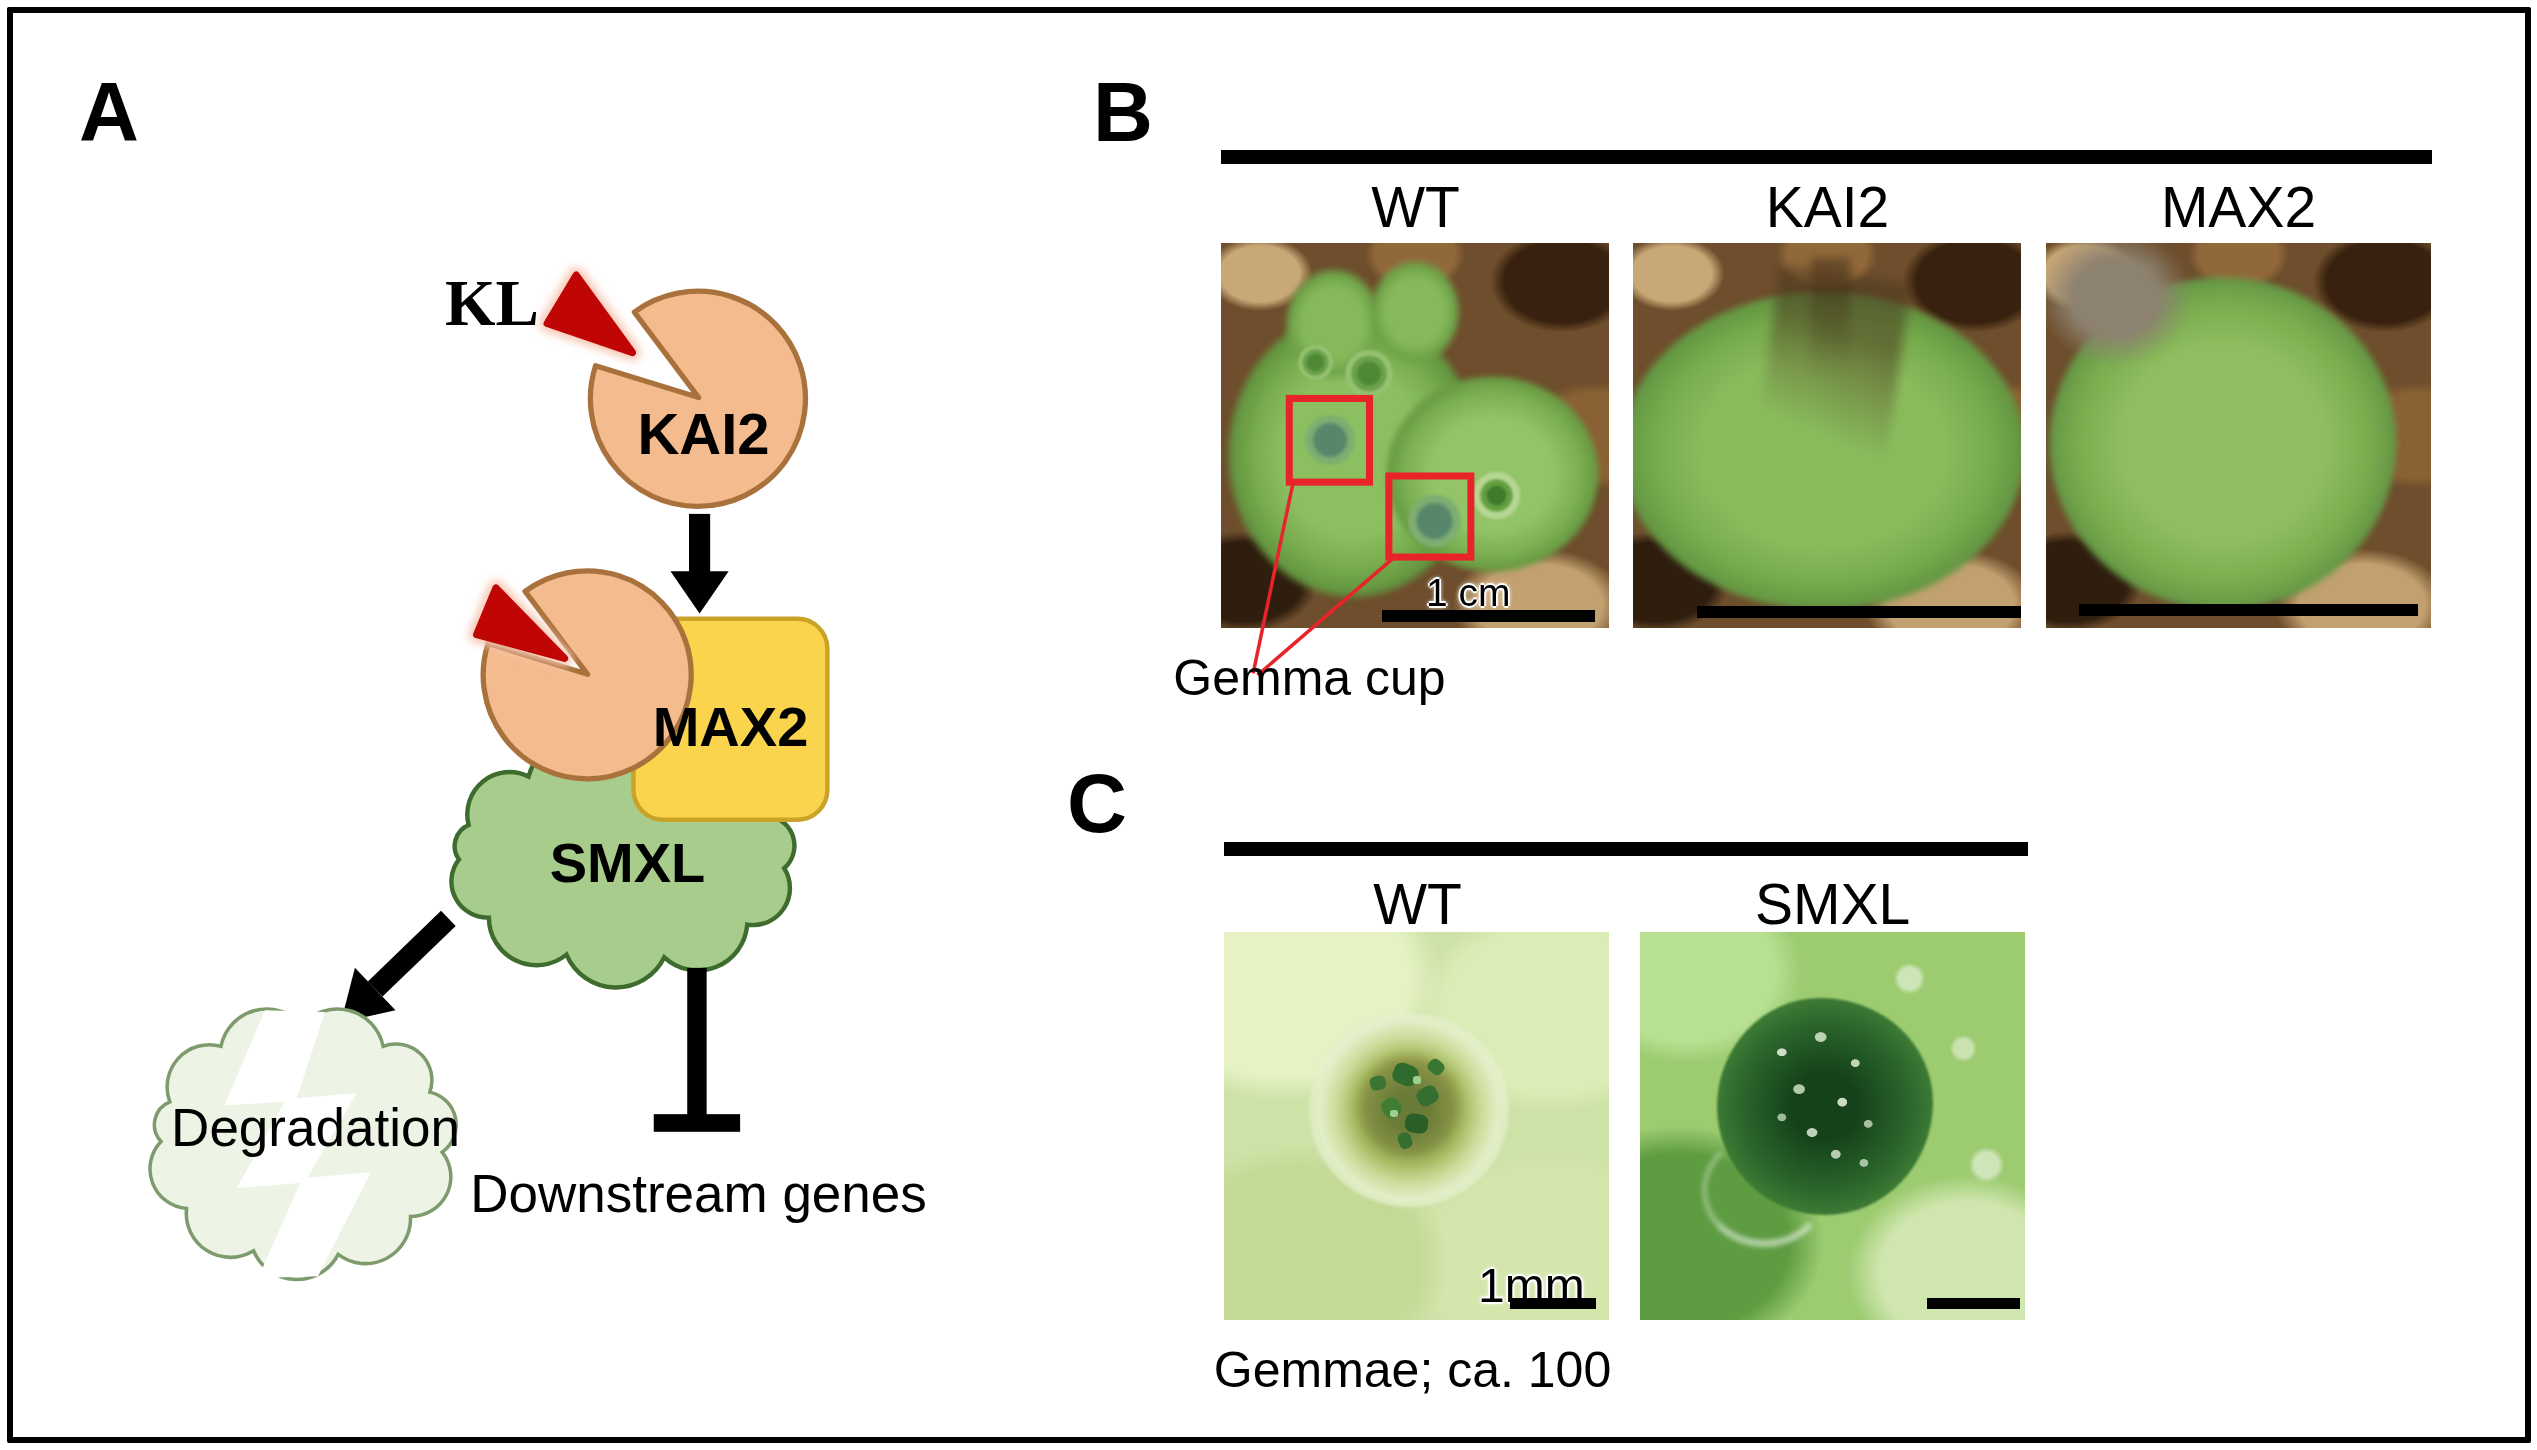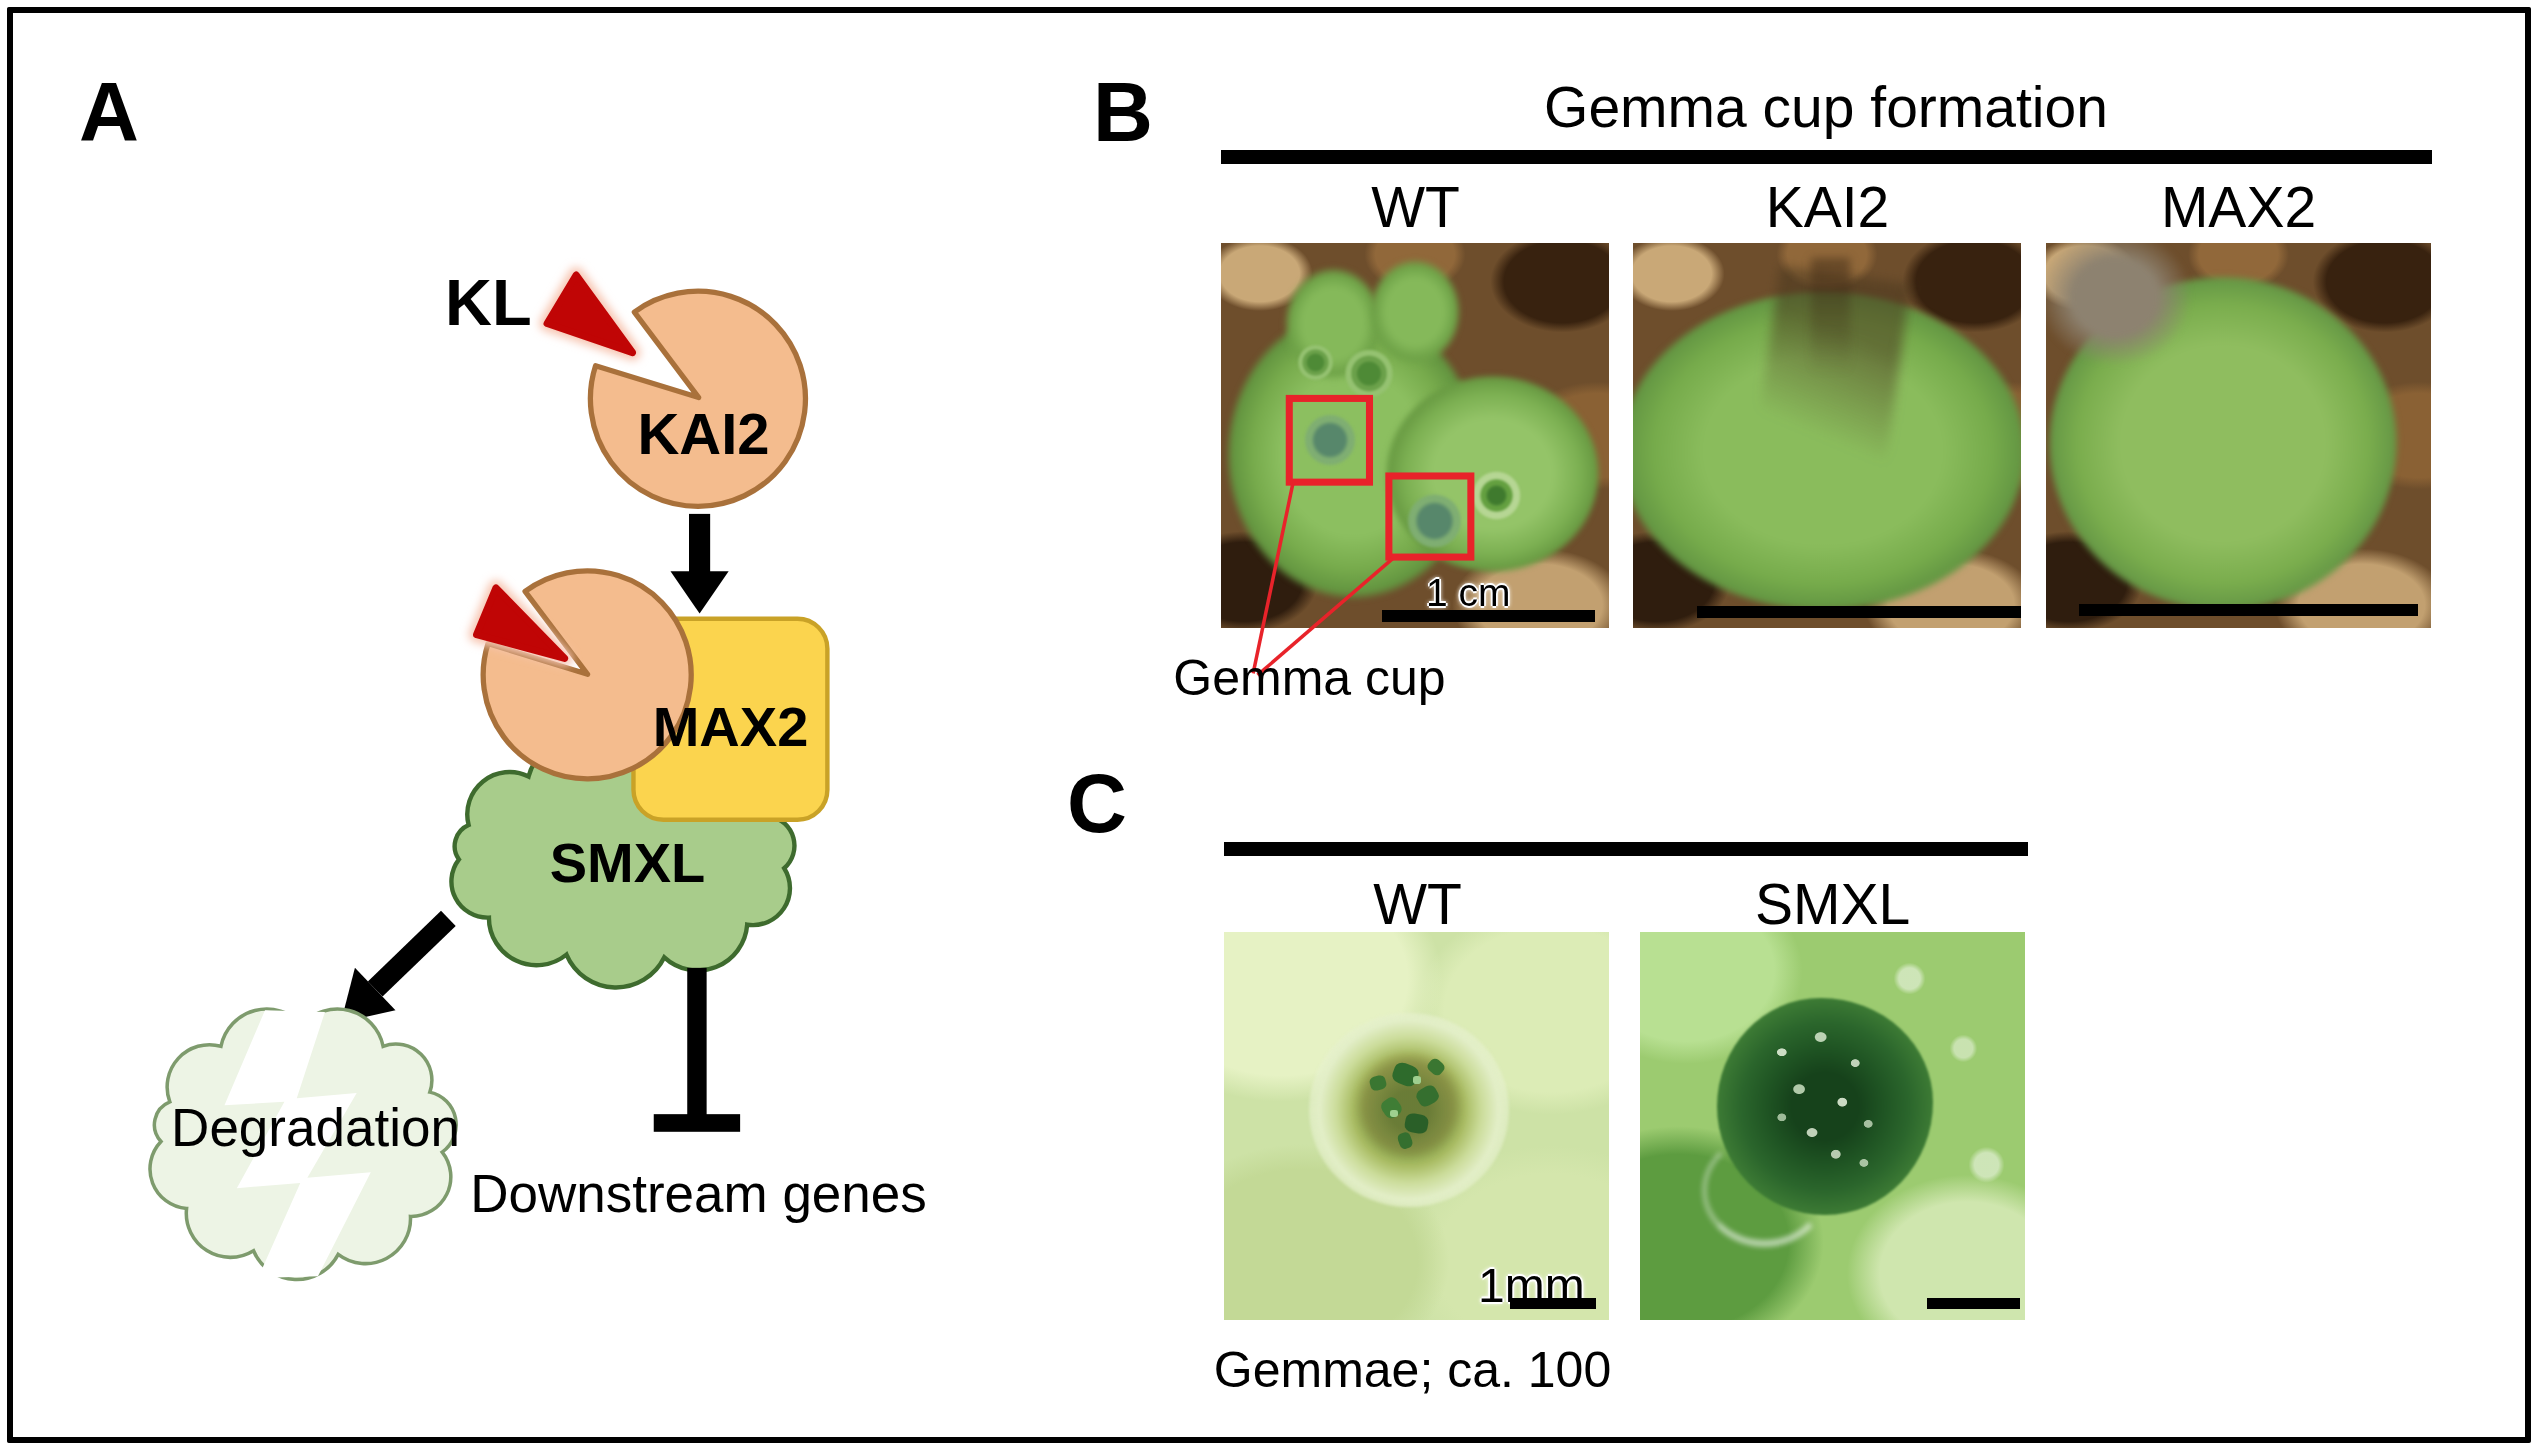--- a/index.html
+++ b/index.html
@@ -171,29 +171,28 @@
     <rect x="741" y="1264" width="98" height="20" fill="#000"></rect>
 
     <rect x="1462" y="452" width="91" height="95" fill="none" stroke="#e8232a" stroke-width="8"></rect>
     <rect x="1575" y="540" width="93" height="92" fill="none" stroke="#e8232a" stroke-width="8"></rect>
     <line x1="1466" y1="549" x2="1421" y2="764" stroke="#e8232a" stroke-width="4"></line>
     <line x1="1579" y1="634" x2="1426" y2="766" stroke="#e8232a" stroke-width="4"></line>
   </svg>
 
   <div class="txt panel-letter z8" style="left:79px;top:69px;">A</div>
 
-  <div class="txt molecule z8" style="left:445px;top:269px;font-size:65px;">KL</div>
+  <div class="txt molecule z8" style="left:445px;top:269px;font-size:65px;font-family:Liberation Serif, serif;">KL</div>
   <div class="txt molecule center z8" style="left:571px;top:404px;width:265px;font-size:58px;">KAI2</div>
   <div class="txt molecule center z8" style="left:598px;top:698px;width:265px;font-size:56px;">MAX2</div>
   <div class="txt molecule center z8" style="left:495px;top:834px;width:265px;font-size:56px;">SMXL</div>
   <div class="txt center z8" style="left:434px;top:1166px;width:529px;font-size:53px;">Downstream genes</div>
   <div class="txt center z8" style="left:139px;top:1100px;width:353px;font-size:53px;">Degradation</div>
 
   <div class="txt panel-letter z8" style="left:1093px;top:69px;">B</div>
-  <div class="txt title center z8" style="left:1385px;top:78px;width:882px;">Gemma cup formation</div>
   <div class="hbar z8" style="left:1221px;top:150px;width:1211px;height:14px;"></div>
   <div class="txt collabel center z8" style="left:1283px;top:178px;width:265px;">WT</div>
   <div class="txt collabel center z8" style="left:1695px;top:178px;width:265px;">KAI2</div>
   <div class="txt collabel center z8" style="left:2106px;top:178px;width:265px;">MAX2</div>
   <div class="txt center z8" style="left:1173px;top:652px;width:273px;font-size:50px;">Gemma cup</div>
 
   <div class="txt panel-letter z8" style="left:1067px;top:760px;">C</div>
   <div class="hbar z8" style="left:1224px;top:842px;width:804px;height:14px;"></div>
   <div class="txt collabel center z8" style="left:1285px;top:875px;width:265px;">WT</div>
   <div class="txt collabel center z8" style="left:1700px;top:875px;width:265px;">SMXL</div>

